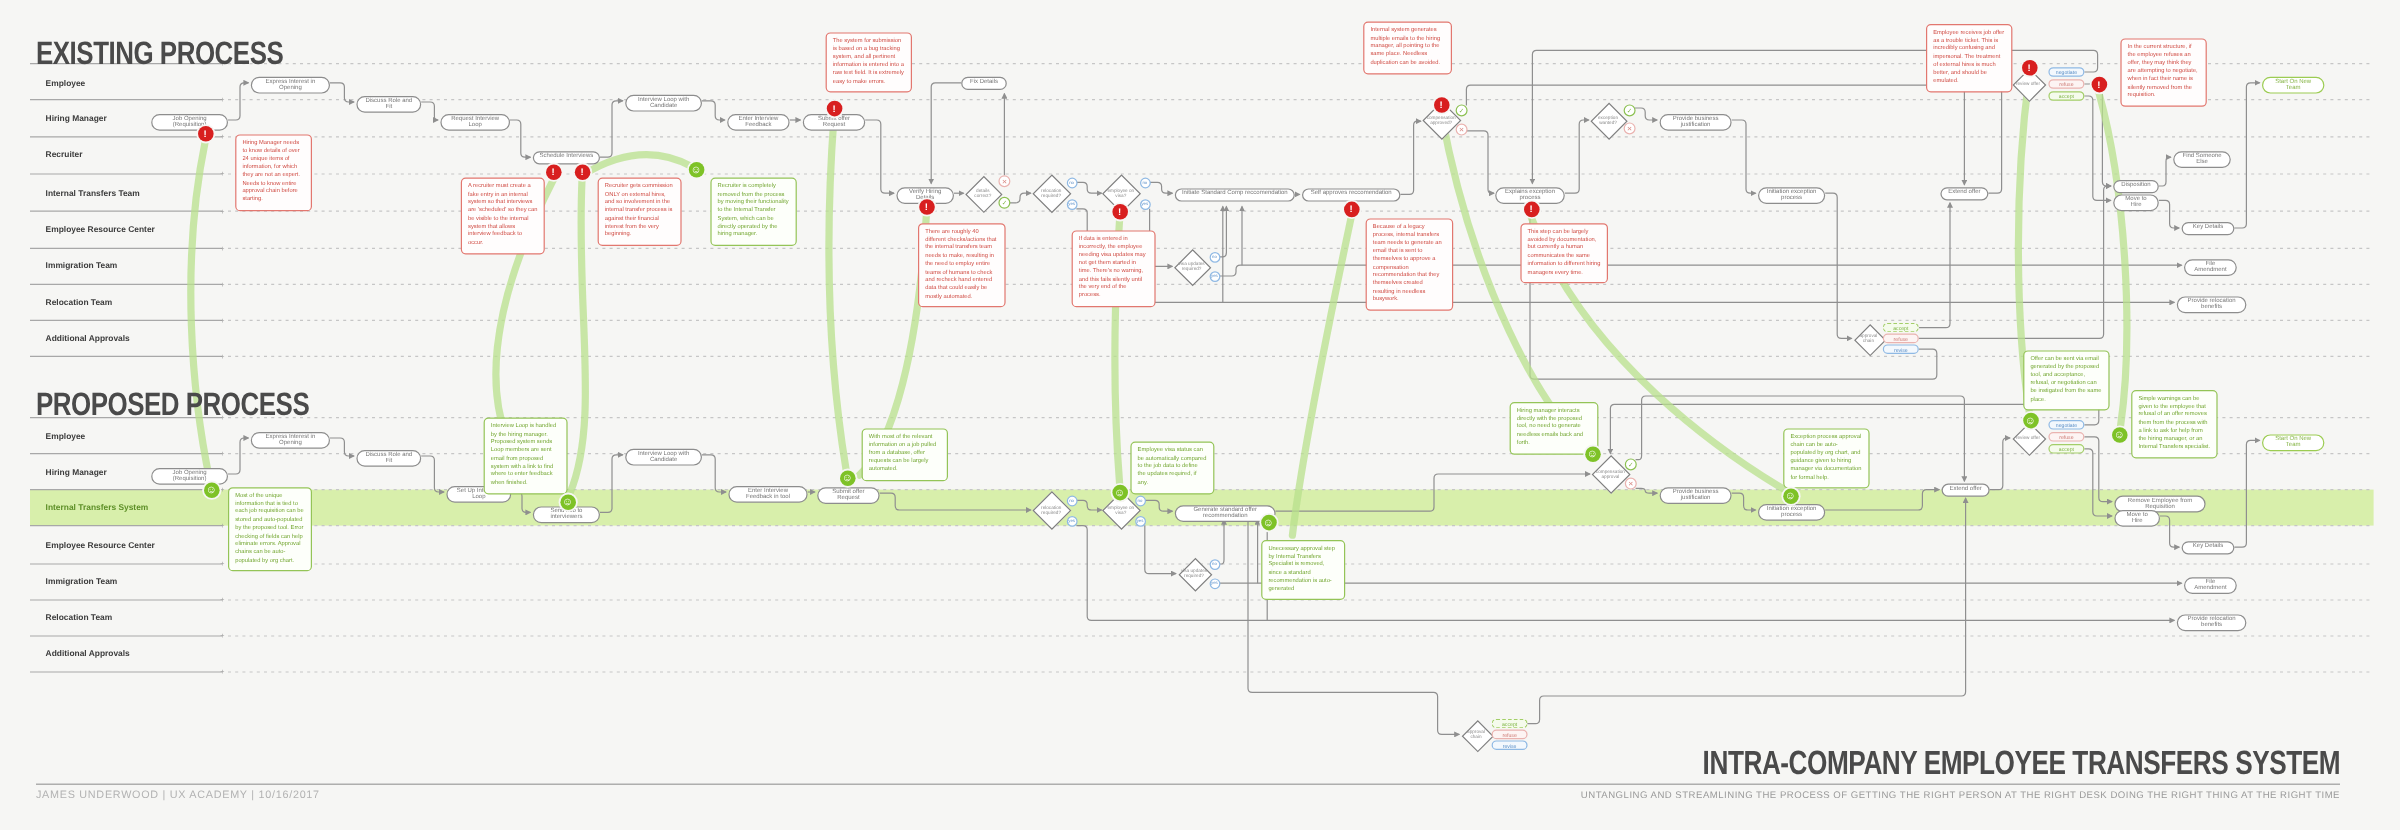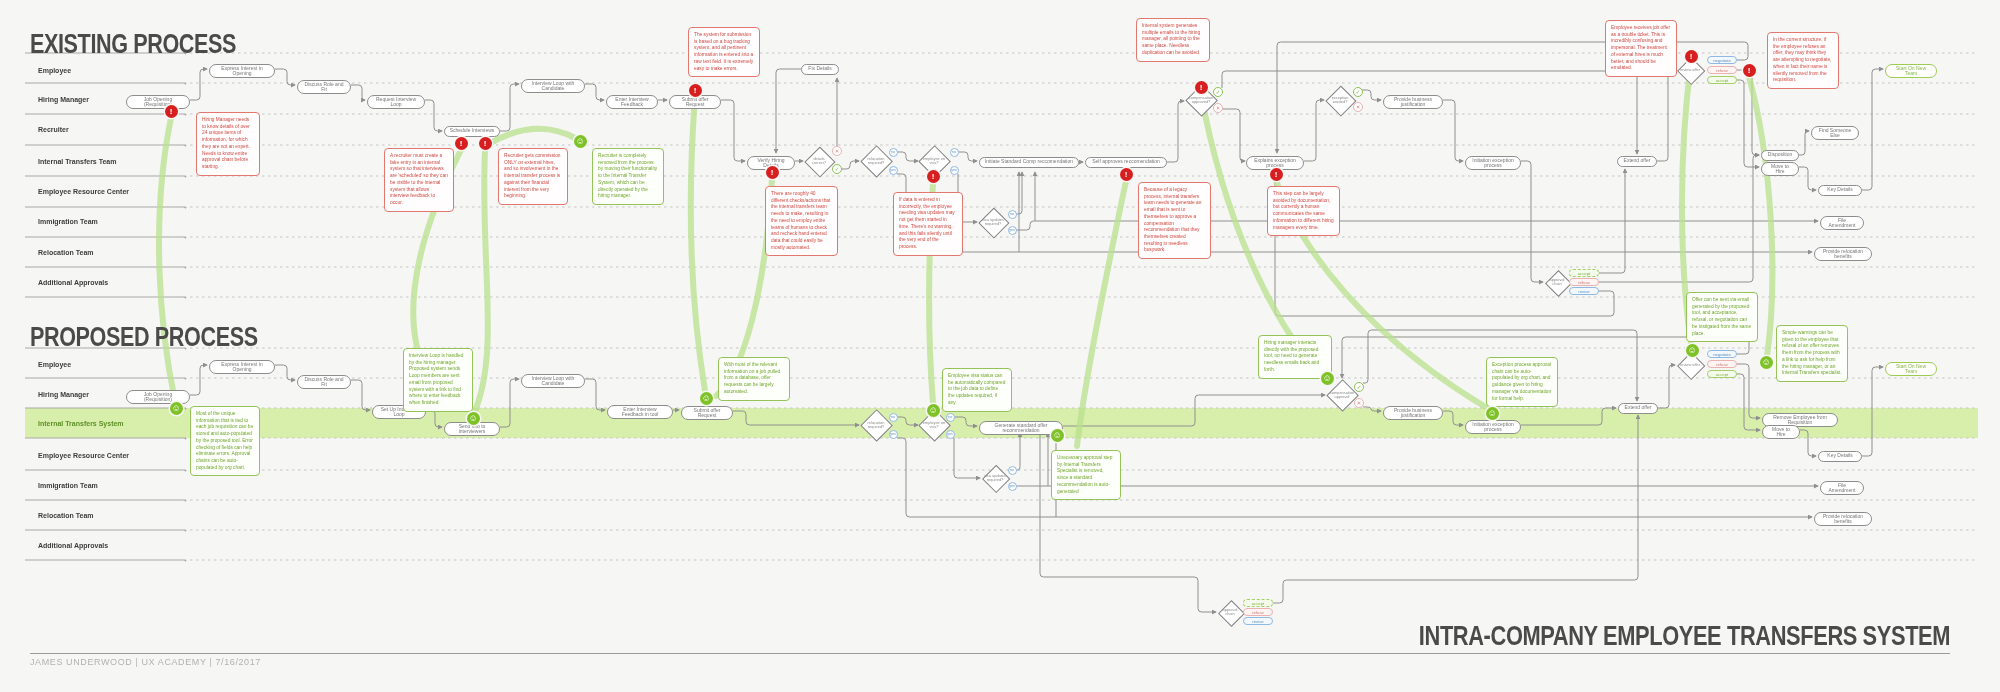--- a/index.html
+++ b/index.html
@@ -369,15 +369,16 @@
       <div class="abs note good" style="left: 718px; top: 357px; width: 72px;">With most of the relevant information on a job pulled from a database, offer requests can be largely automated.</div>
       <div class="abs note good" style="left: 942px; top: 368px; width: 70px;">Employee visa status can be automatically compared to the job data to define the updates required, if any.</div>
       <div class="abs note good" style="left: 1051px; top: 450px; width: 70px;">Unecessary approval step by Internal Transfers Specialist is removed, since a standard recommendation is auto-generated</div>
       <div class="abs note good" style="left: 1258px; top: 335px; width: 74px;">Hiring manager interacts directly with the proposed tool, no need to generate needless emails back and forth.</div>
       <div class="abs note good" style="left: 1486px; top: 357px; width: 72px;">Exception process approval chain can be auto-populated by org chart, and guidance given to hiring manager via documentation for formal help.</div>
       <div class="abs note good" style="left: 1686px; top: 292px; width: 72px;">Offer can be sent via email generated by the proposed tool, and acceptance, refusal, or negotiation can be instigated from the same place.</div>
       <div class="abs note good" style="left: 1776px; top: 325px; width: 72px;">Simple warnings can be given to the employee that refusal of an offer removes them from the process with a link to ask for help from the hiring manager, or an Internal Transfers specialist.</div>
     </div>
 
   <div class="abs footer-line" style="left:30px;top:653px;width:1920px;"></div>
-  <div class="abs footer-left" style="left:30px;top:657px;">JAMES UNDERWOOD | UX ACADEMY | 7/16/2017</div>
+  <div class="abs footer-left" style="left:30px;top:657px;">JAMES UNDERWOOD | UX ACADEMY | 10/16/2017</div>
   <div class="abs footer-title" style="right:50px;top:620px;">INTRA-COMPANY EMPLOYEE TRANSFERS SYSTEM</div>
+  <div class="abs footer-sub" style="right:50px;top:658px;">UNTANGLING AND STREAMLINING THE PROCESS OF GETTING THE RIGHT PERSON AT THE RIGHT DESK DOING THE RIGHT THING AT THE RIGHT TIME</div>
 </div>
 
 </body></html>

